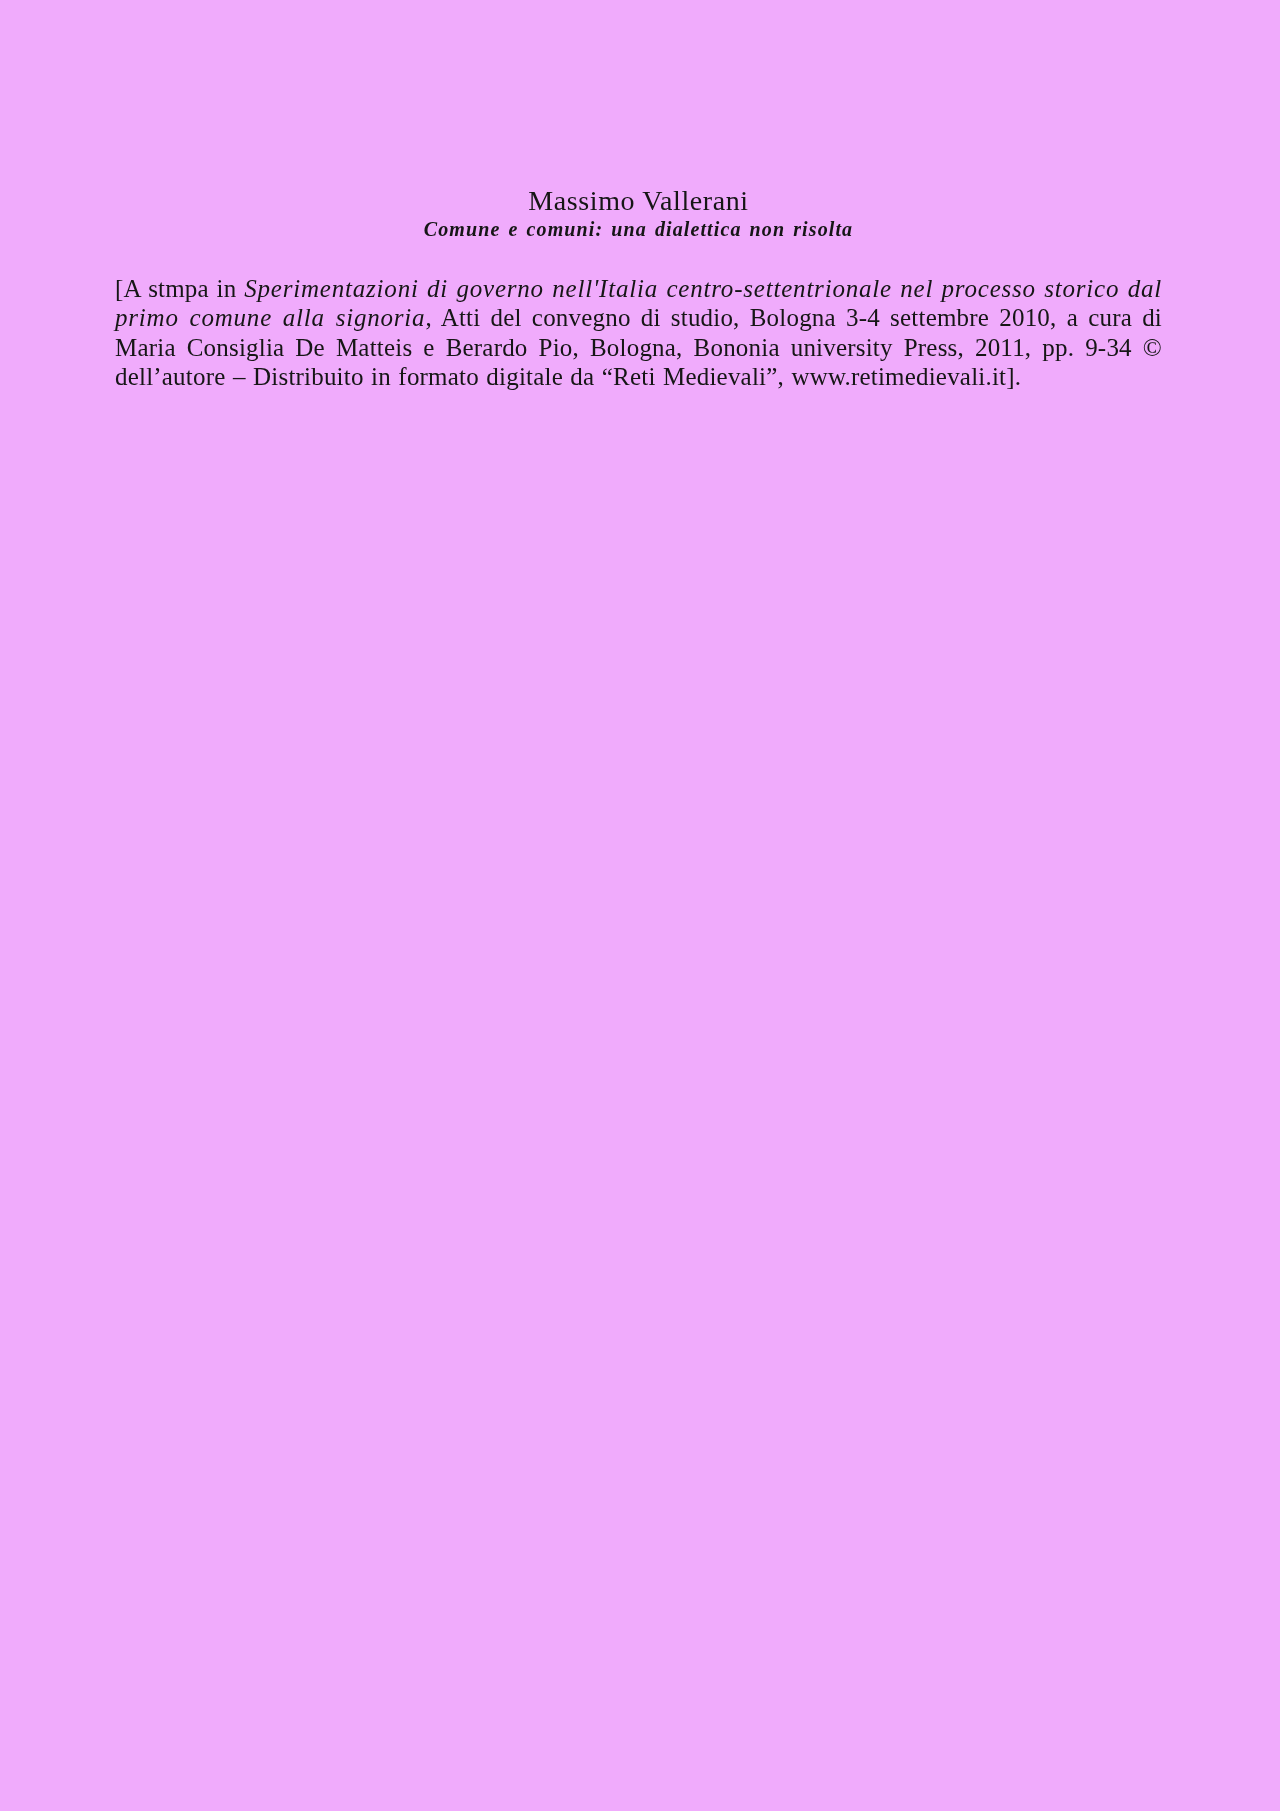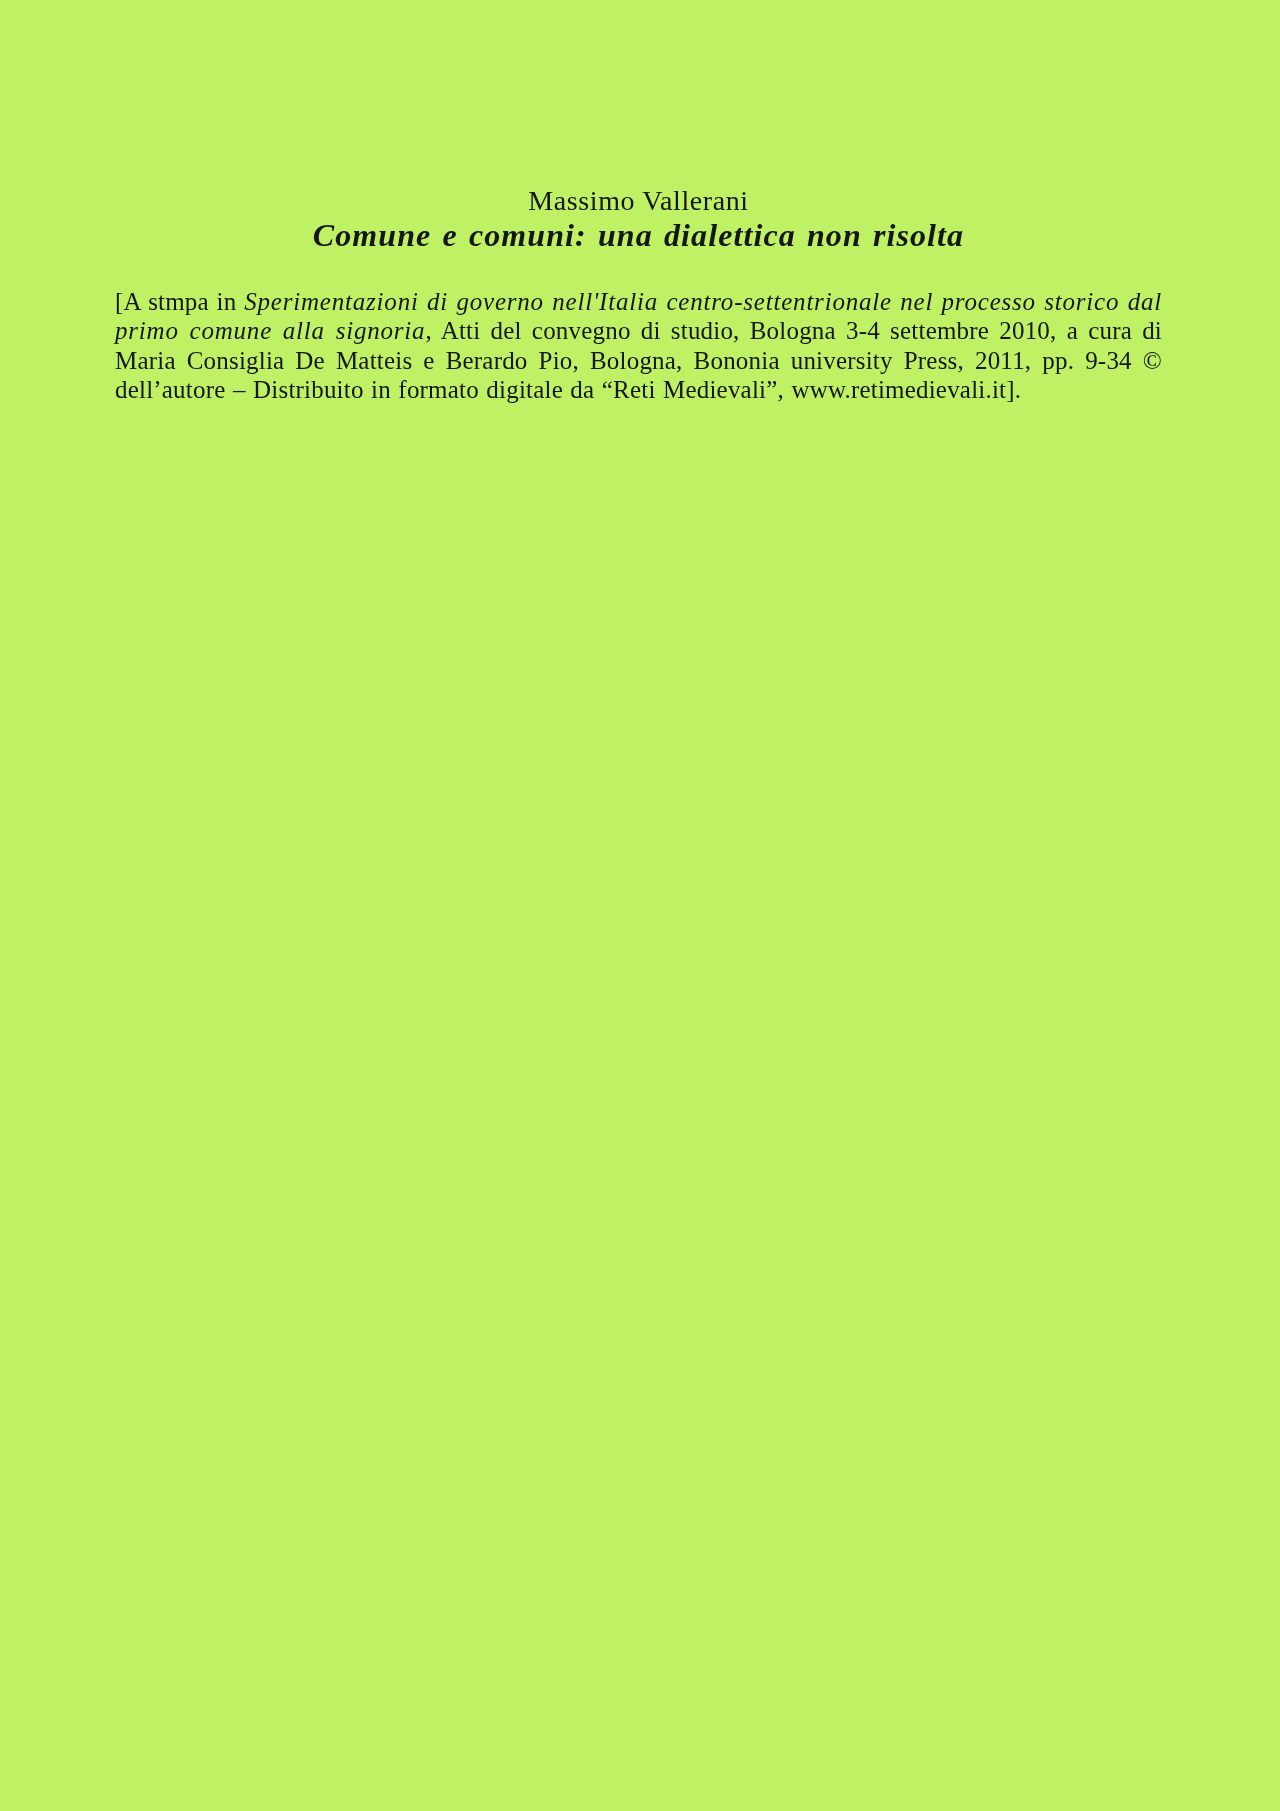--- a/index.html
+++ b/index.html
@@ -5,41 +5,41 @@
   html, body {
     margin: 0;
     padding: 0;
     background: #e9e9e9;
   }
   .page {
     position: relative;
     width: 1280px;
     height: 1811px;
     margin: 0 auto;
-    background: #bef264;
+    background: #f0abfc;
     color: #161616;
     font-family: "Liberation Serif", "DejaVu Serif", serif;
     overflow: hidden;
     box-sizing: border-box;
   }
   .content {
     box-sizing: border-box;
     padding: 186px 118px 0 115px; 
   }
   .doc-header {
     text-align: center;
   }
   .author-line {
     font-size: 28px;
     line-height: 1.1;
     letter-spacing: 0.6px;
     white-space: nowrap;
   }
   .title-line {
-    font-size: 32px;
+    font-size: 20px;
     font-weight: bold;
     font-style: italic;
     line-height: 1.1;
     letter-spacing: 1.1px;
     word-spacing: 2px;
     margin-top: 1px;
     white-space: nowrap;
   }
   .citation {
     margin-top: 34px;

